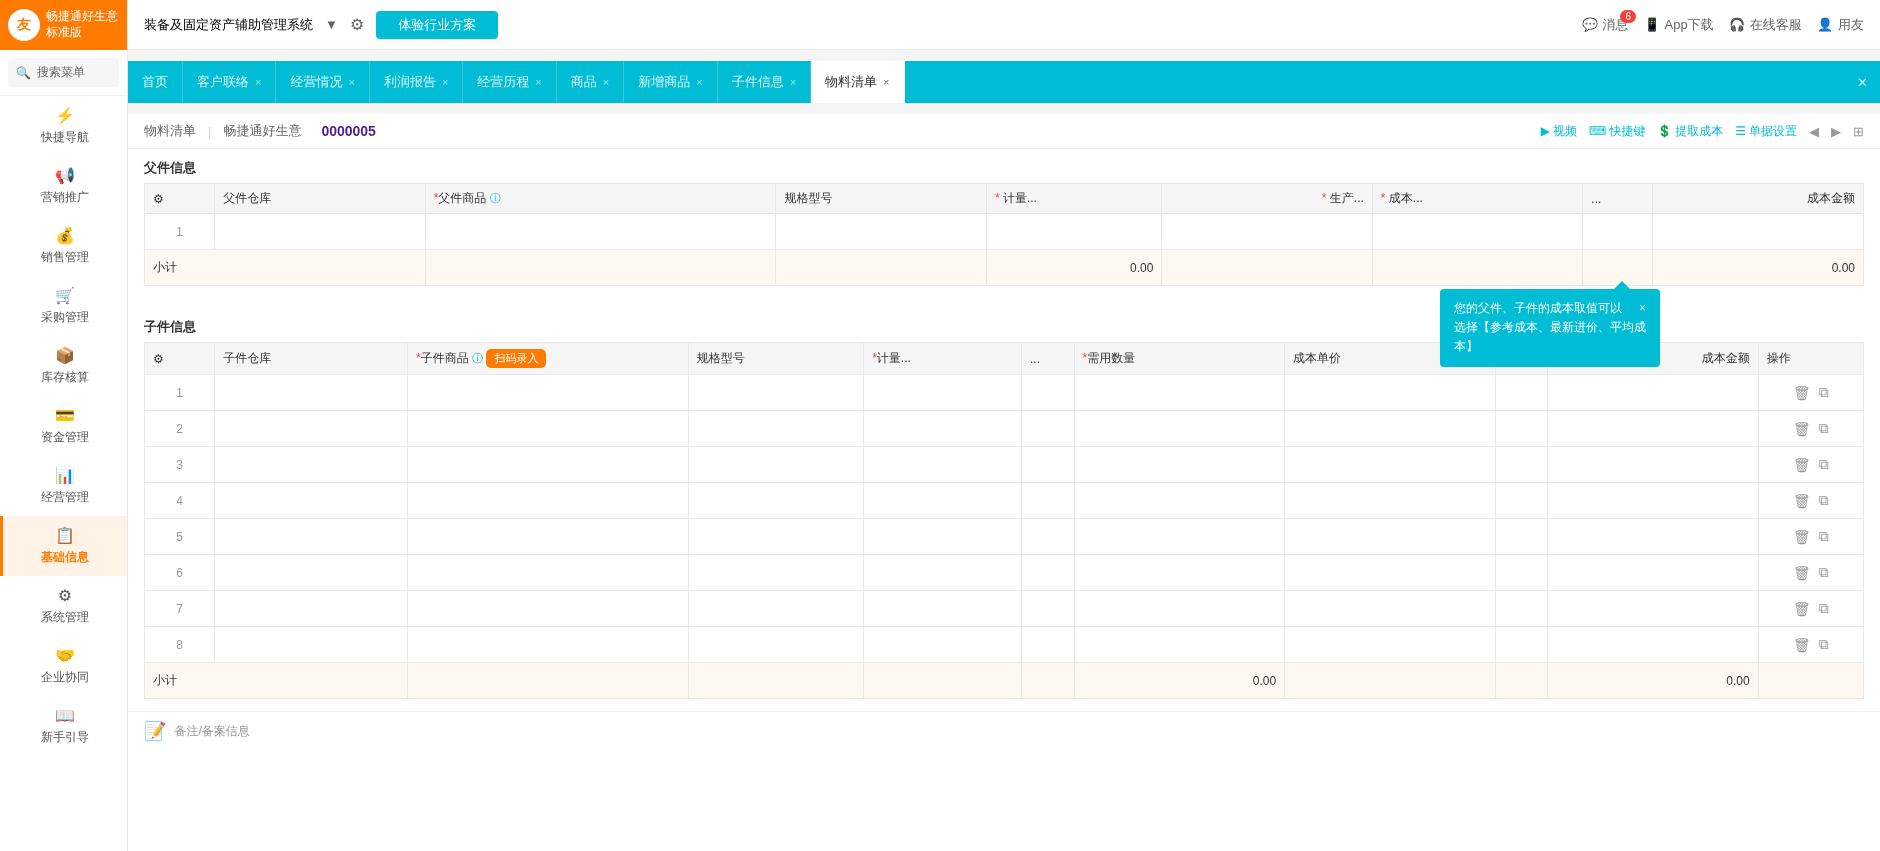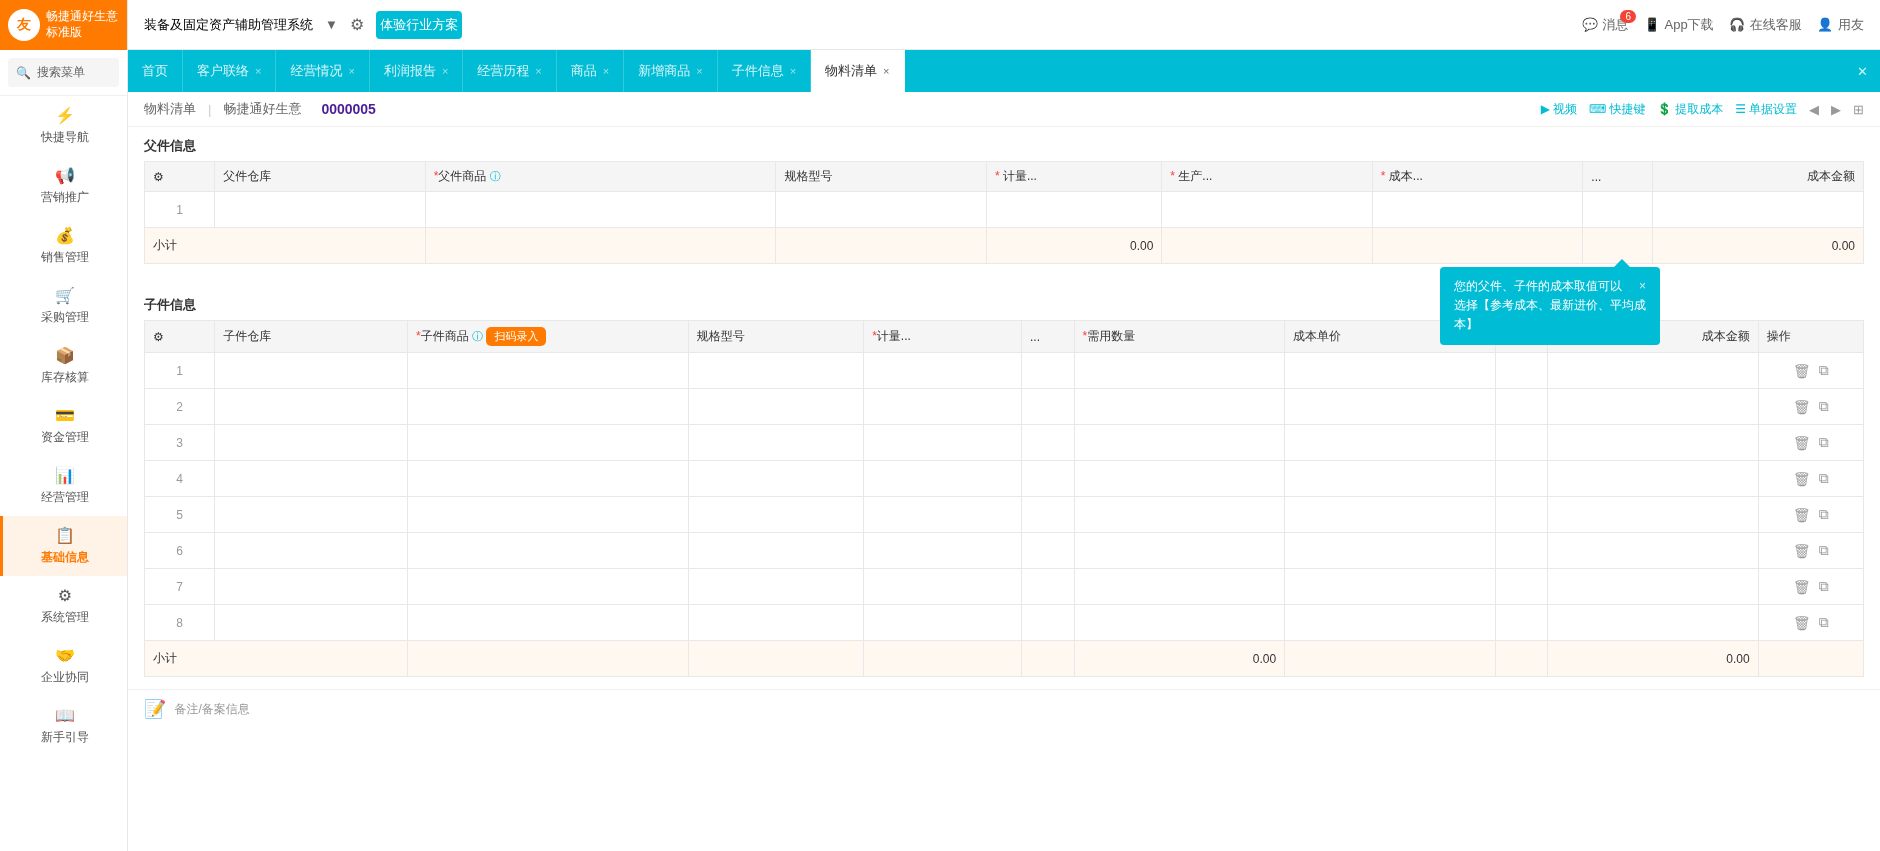--- a/index.html
+++ b/index.html
@@ -43,33 +43,33 @@
     .nav-item {
       display: flex; flex-direction: column; align-items: center;
       padding: 10px 6px; cursor: pointer; color: #555;
       border-left: 3px solid transparent;
       font-size: 12px; gap: 4px;
     }
     .nav-item.active { background: #fff3e8; color: #ff7a00; border-left-color: #ff7a00; font-weight: bold; }
     .nav-icon { font-size: 16px; }
 
     
-    .main { flex: 1; display: flex; flex-direction: column; overflow: hidden; }
+    .main { flex: 1; display: flex; flex-direction: column; overflow: hidden; gap: 11px; }
 
     
     .topbar {
       background: #fff; height: 50px;
       display: flex; align-items: center; justify-content: space-between;
       padding: 0 16px;
       border-bottom: 1px solid #e8e8e8;
     }
     .topbar-left { display: flex; align-items: center; gap: 12px; }
     .topbar-btn {
       background: #00bcd4; color: #fff; border: none; border-radius: 4px;
-      padding: 5px 4px; cursor: pointer; font-size: 13px;
+      padding: 5px 22px; cursor: pointer; font-size: 13px;
     }
     .topbar-right { display: flex; align-items: center; gap: 16px; color: #666; font-size: 13px; }
     .topbar-icon-btn { display: flex; align-items: center; gap: 4px; cursor: pointer; position: relative; }
     .badge {
       position: absolute; top: -6px; right: -8px;
       background: #f44336; color: #fff; border-radius: 10px;
       font-size: 10px; padding: 1px 4px; min-width: 16px; text-align: center;
     }
     .gear-icon { cursor: pointer; color: #666; font-size: 16px; }
 
@@ -361,21 +361,21 @@
       <div class="section">
         <div class="section-title">父件信息</div>
         <table class="data-table">
           <thead>
             <tr>
               <th class="th-gear">⚙</th>
               <th style="width:120px;"><span>父件仓库</span></th>
               <th style="width:200px;"><span class="required">*</span><span>父件商品</span> <span style="color:#00bcd4;font-size:11px;">ⓘ</span></th>
               <th style="width:120px;"><span>规格型号</span></th>
               <th style="width:100px;"><span class="required">*</span> <span>计量...</span></th>
-              <th style="width:120px;"><span class="required">*</span> <span>生产...</span></th>
+              <th style="width:120px;text-align:right;"><span class="required">*</span> <span>生产...</span></th>
               <th style="width:120px;"><span class="required">*</span> <span>成本...</span></th>
               <th style="width:40px;"><span>...</span></th>
               <th style="text-align:right;width:120px;">成本金额</th>
             </tr>
           </thead>
           <tbody>
             <tr>
               <td class="row-num">1</td>
               <td></td>
               <td></td>

